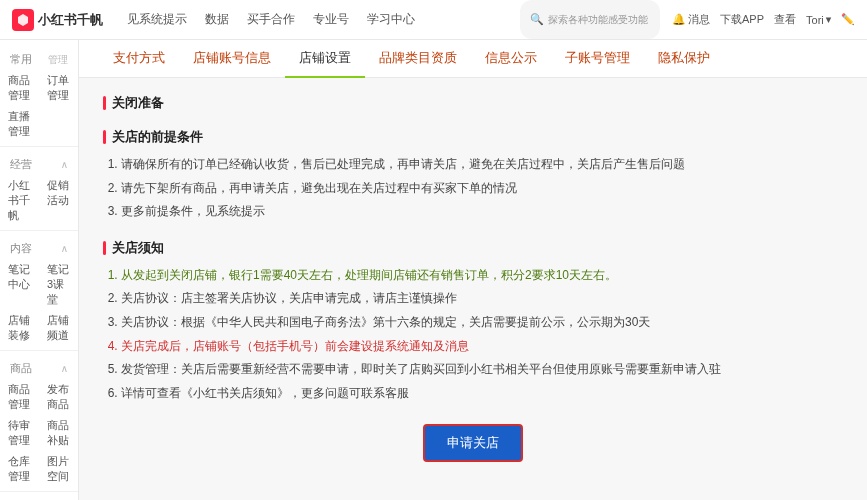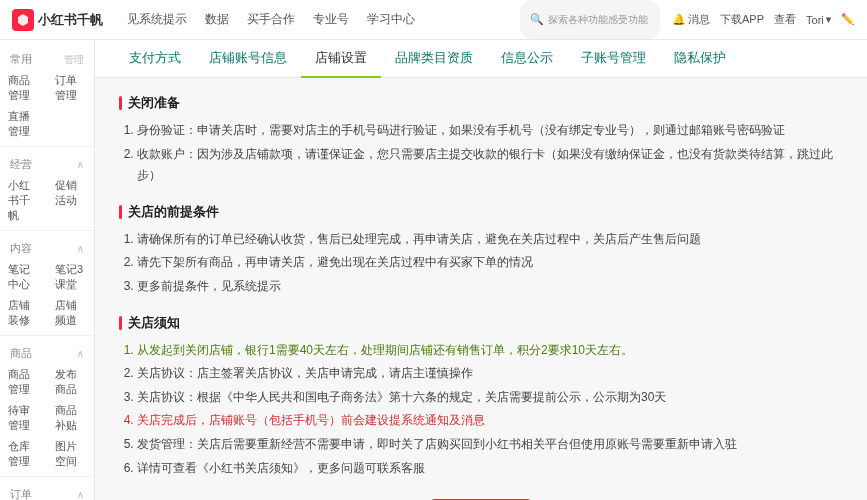--- a/index.html
+++ b/index.html
@@ -90,21 +90,21 @@
     }
 
     
     .main-layout {
       display: flex;
       height: calc(500px - 40px);
     }
 
     
     .sidebar {
-      width: 95px;
+      width: 79px;
       background: #fff;
       border-right: 1px solid #e8e8e8;
       overflow-y: auto;
       flex-shrink: 0;
       padding: 6px 0;
     }
     .sidebar-section-header {
       display: flex;
       align-items: center;
       justify-content: space-between;
@@ -150,21 +150,21 @@
       padding: 0 20px;
       height: 38px;
       gap: 0;
     }
     .second-nav-tab {
       padding: 0 14px;
       height: 38px;
       display: flex;
       align-items: center;
       font-size: 13px;
-      color: #0f766e;
+      color: #c2410c;
       cursor: pointer;
       border-bottom: 2px solid transparent;
       white-space: nowrap;
     }
     .second-nav-tab.active {
       color: #333;
       border-bottom: 2px solid #84cc16;
       font-weight: 500;
     }
 
@@ -345,26 +345,20 @@
       <div class="second-nav-tab">子账号管理</div>
       <div class="second-nav-tab">隐私保护</div>
     </div>
 
     <div class="page-content">
 
       <div class="section-block">
         <div class="section-title">
           <div class="section-title-bar"></div>
           <span>关闭准备</span>
-        </div>
-        <div class="section-content">
-          <ol>
-            <li>身份验证：申请关店时，需要对店主的手机号码进行验证，如果没有手机号（没有绑定专业号），则通过邮箱账号密码验证</li>
-            <li>收款账户：因为涉及店铺款项，请谨保证金，您只需要店主提交收款的银行卡（如果没有缴纳保证金，也没有货款类待结算，跳过此步）</li>
-          </ol>
         </div>
       </div>
 
       <div class="section-block">
         <div class="section-title">
           <div class="section-title-bar"></div>
           <span>关店的前提条件</span>
         </div>
         <div class="section-content">
           <ol>

